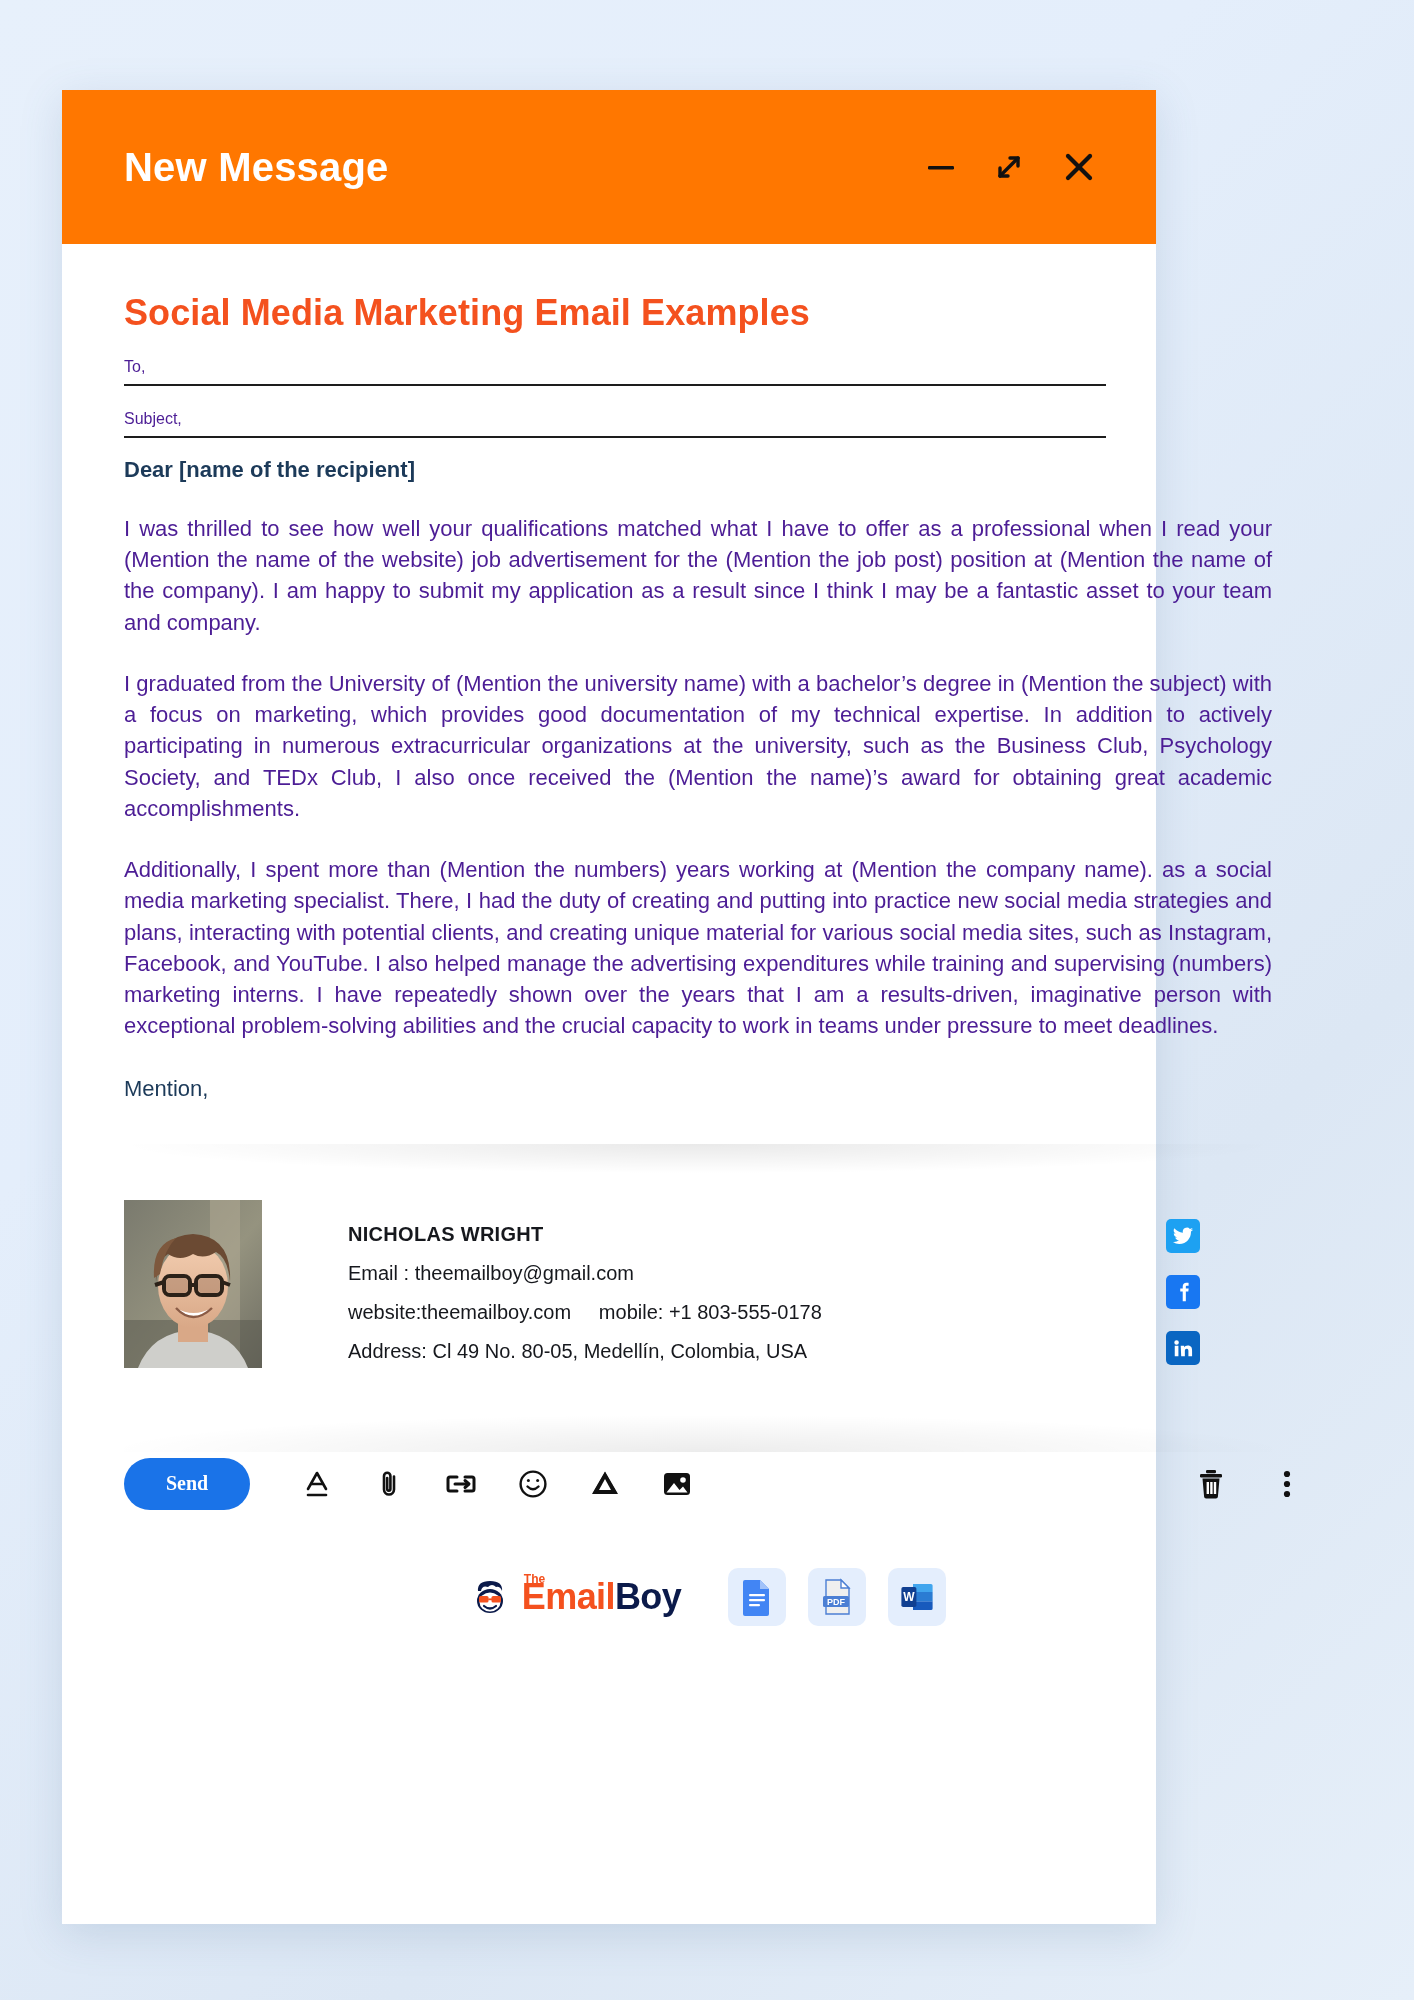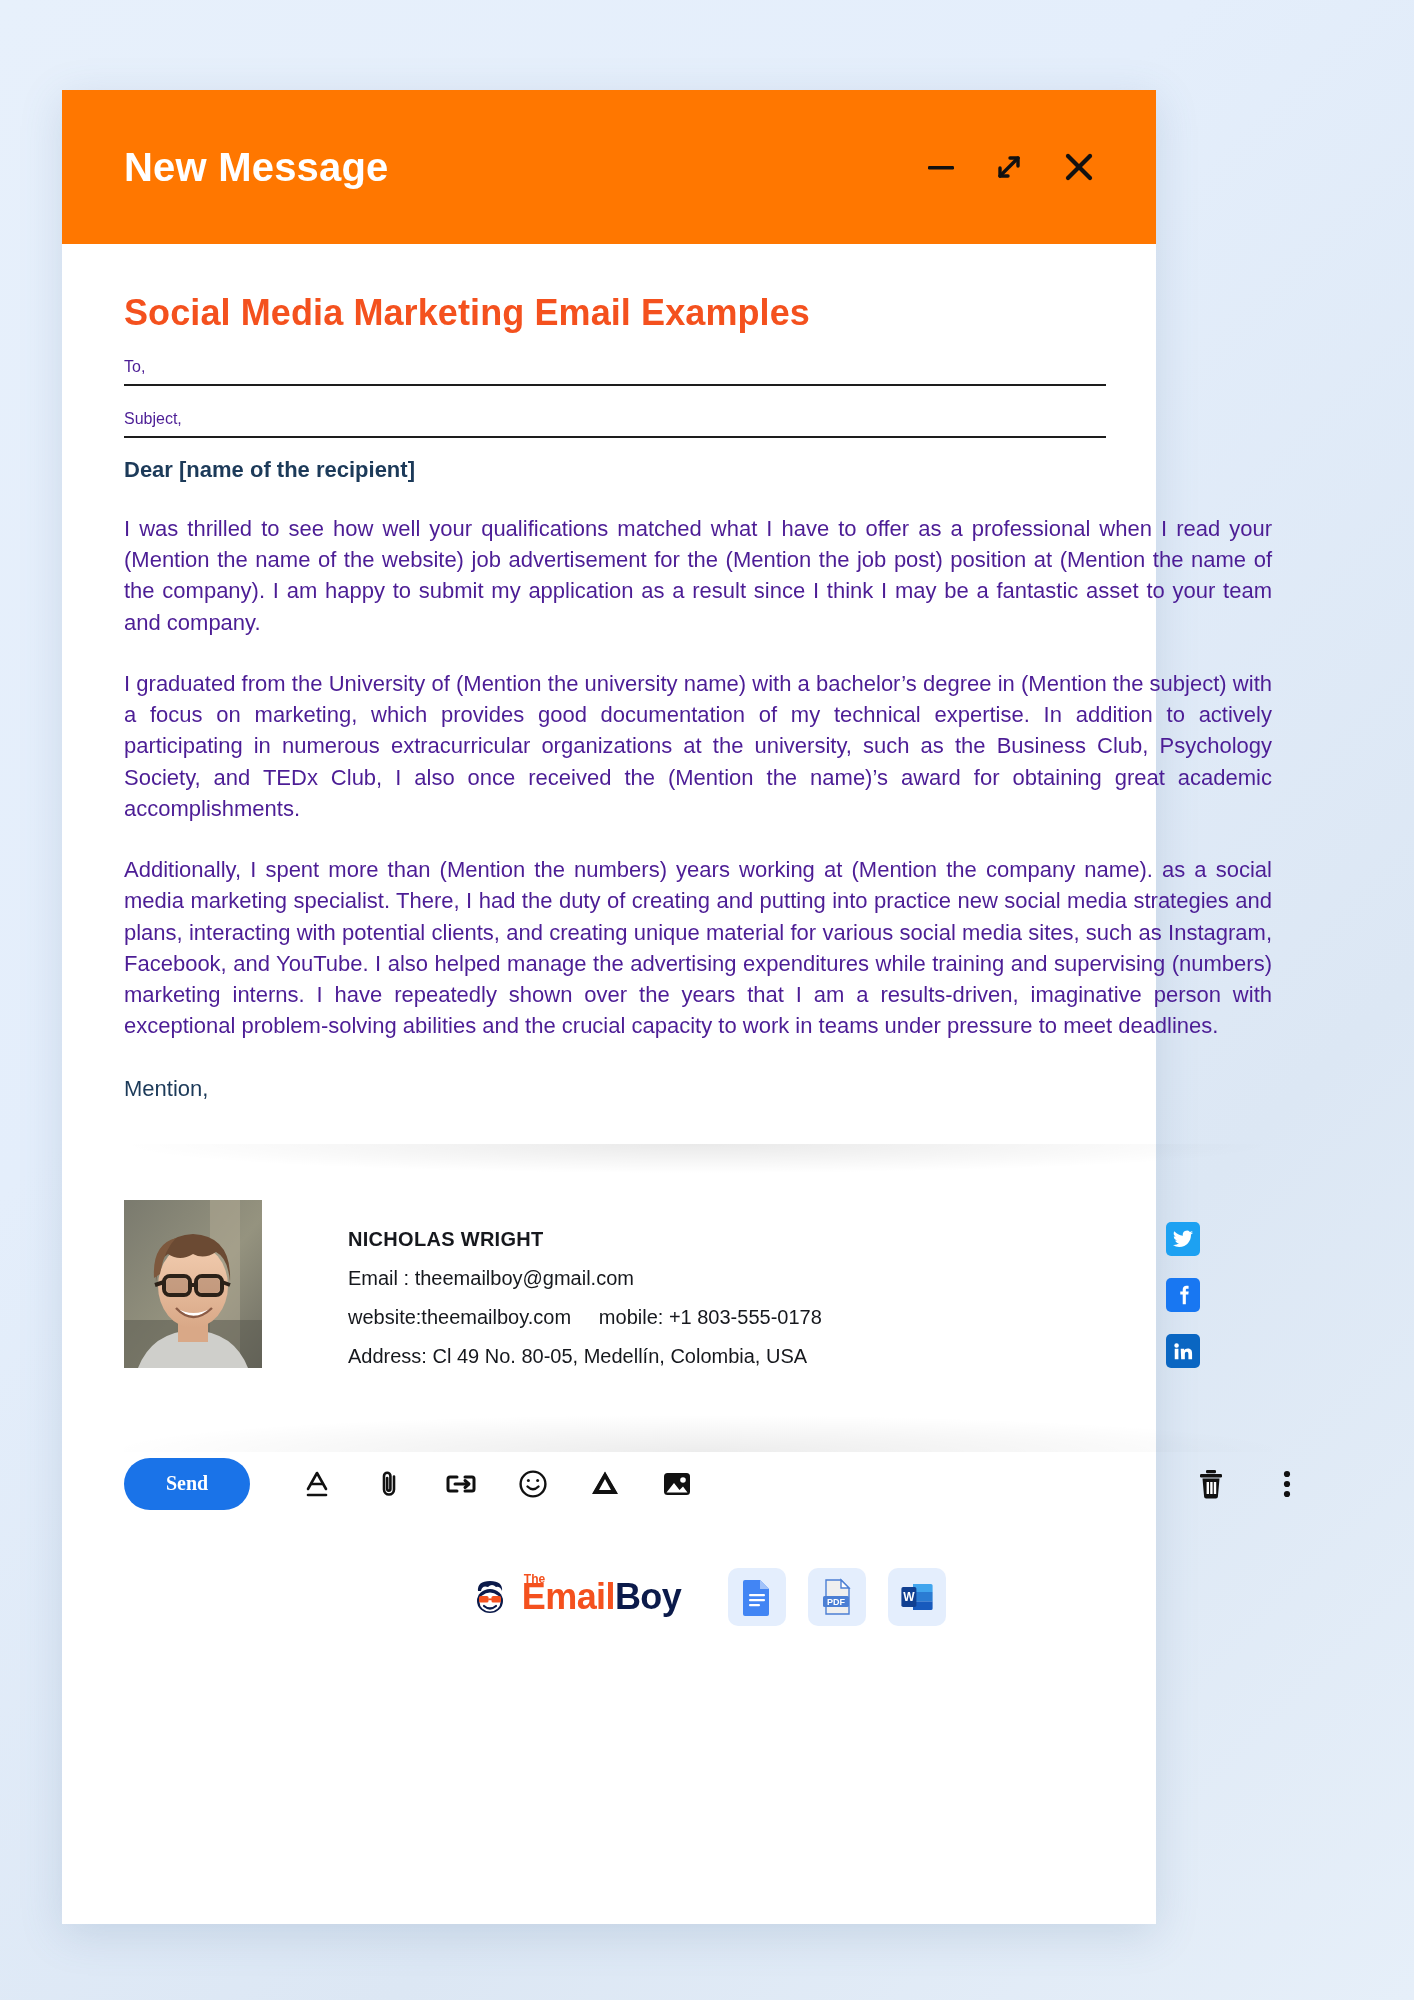--- a/index.html
+++ b/index.html
@@ -95,21 +95,21 @@
     width:1148px;
     height:34px;
     margin-top:42px;
     background:
       radial-gradient(ellipse 70% 120% at 50% 0%, rgba(0,0,0,.085), rgba(0,0,0,0) 72%);
   }
 
   
   .signature {
     display:flex;
-    align-items:flex-end;
+    align-items:center;
     margin-top:22px;
     width:1148px;
   }
   .sig-photo {
     width:138px; height:168px;
     flex:0 0 138px;
     overflow:hidden;
     background:#6a6a60;
     position:relative;
   }

